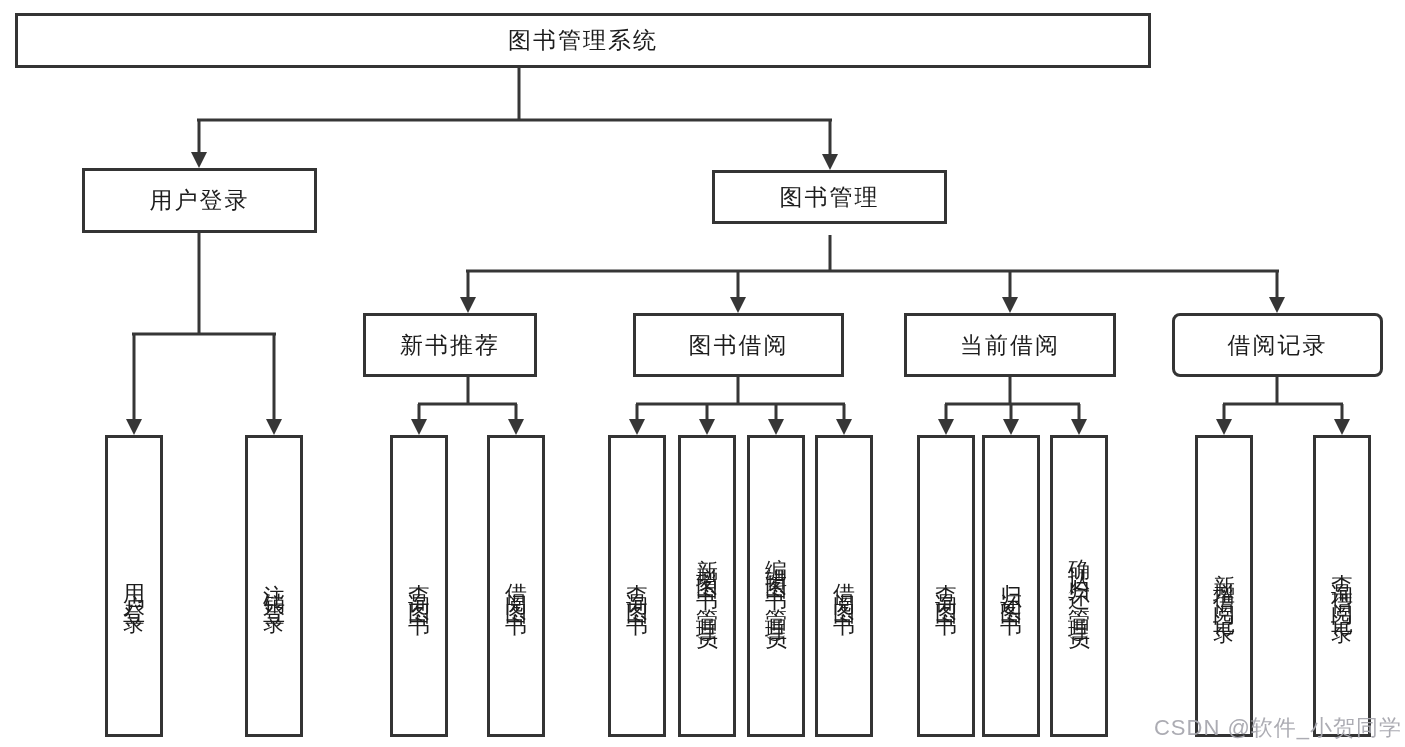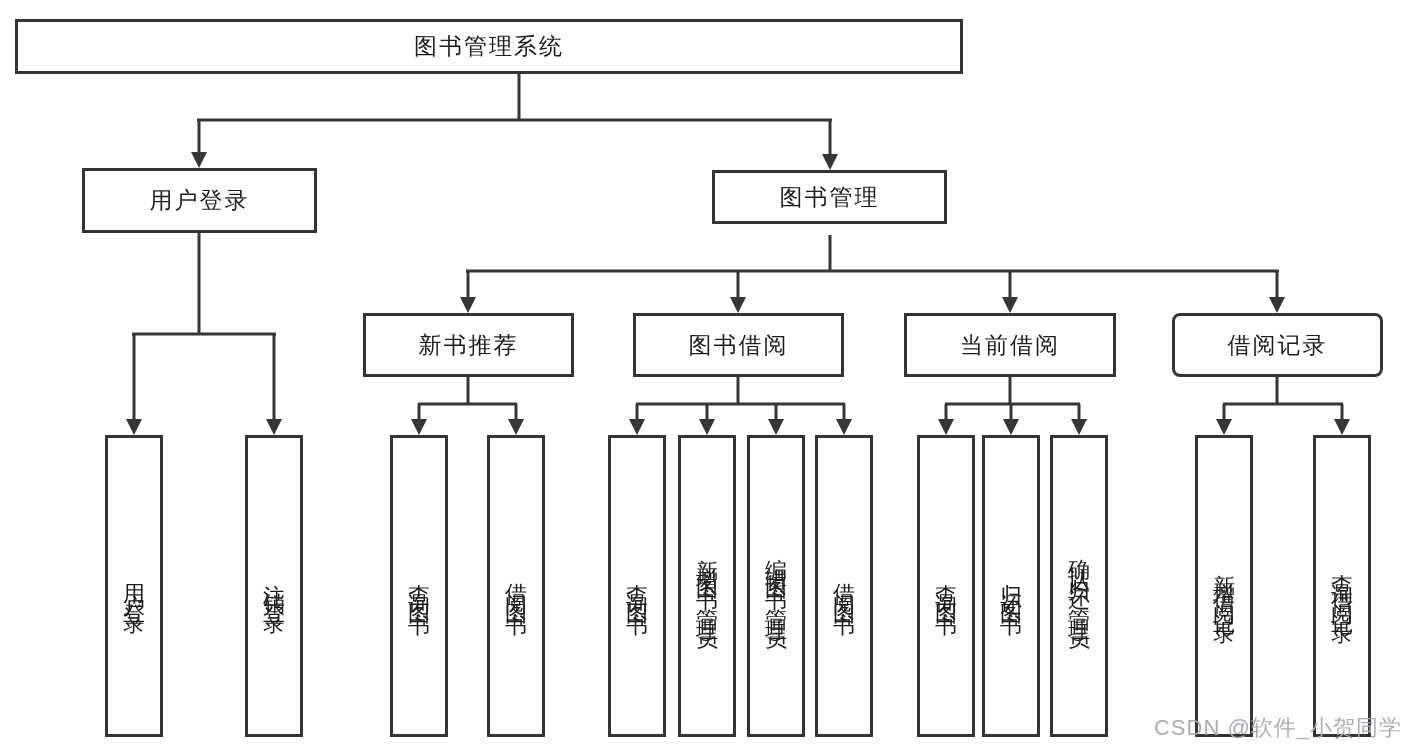--- a/index.html
+++ b/index.html
@@ -49,25 +49,25 @@
     right: 3px;
     bottom: 4px;
     font-size: 22px;
     letter-spacing: 1px;
     color: rgba(168, 168, 175, 0.95);
     z-index: 5;
     white-space: nowrap;
     text-align: center;
   }
   
-  #root-box        { left: 15px;   top: 19px;  width: 948px; height: 55px; }
+  #root-box        { left: 15px;   top: 13px;  width: 1136px; height: 55px; }
   #node-user-login { left: 82px;   top: 168px; width: 235px;  height: 65px; }
   #node-book-mgmt  { left: 712px;  top: 170px; width: 235px;  height: 54px; }
   .level3          { top: 313px;   height: 64px; }
-  #node-new-book   { left: 363px;  width: 211px; }
+  #node-new-book   { left: 363px;  width: 174px; }
   #node-borrowing  { left: 633px;  width: 211px; }
   #node-current    { left: 904px;  width: 212px; }
   #node-records    { left: 1172px; width: 211px; border-radius: 8px; }
   .leaf            { top: 435px;   height: 302px; width: 58px; }
   #leaf-ul-1 { left: 105px; }
   #leaf-ul-2 { left: 245px; }
   #leaf-nb-1 { left: 390px; }
   #leaf-nb-2 { left: 487px; }
   #leaf-bw-1 { left: 608px; }
   #leaf-bw-2 { left: 678px; }

